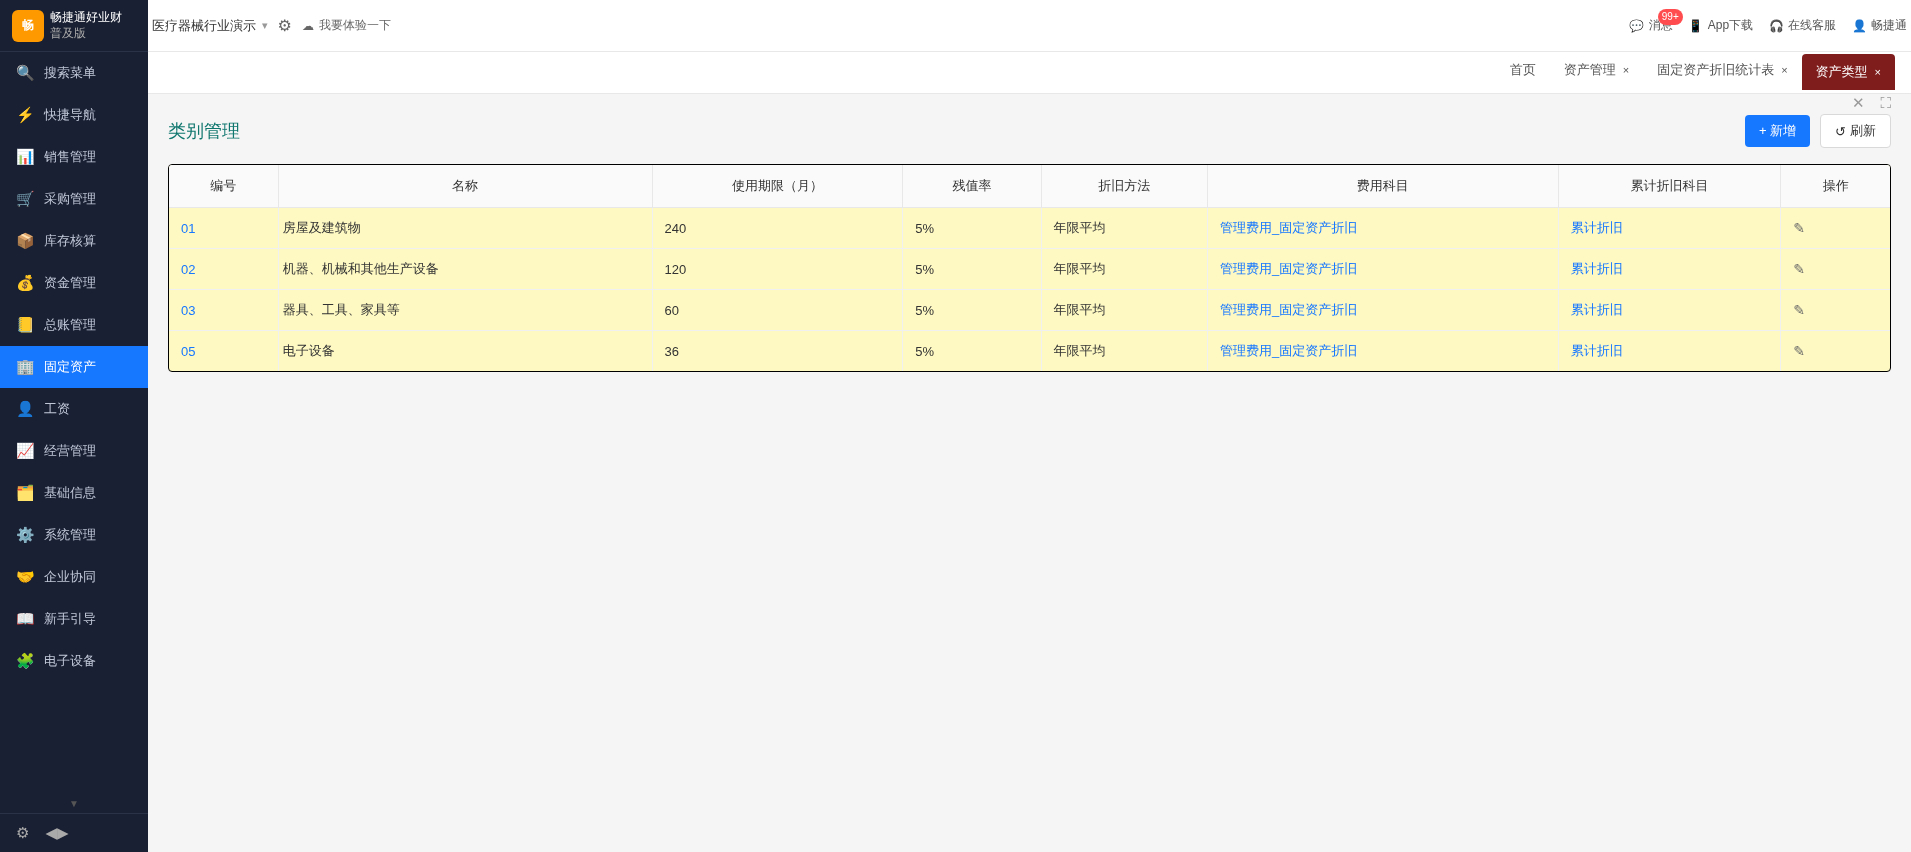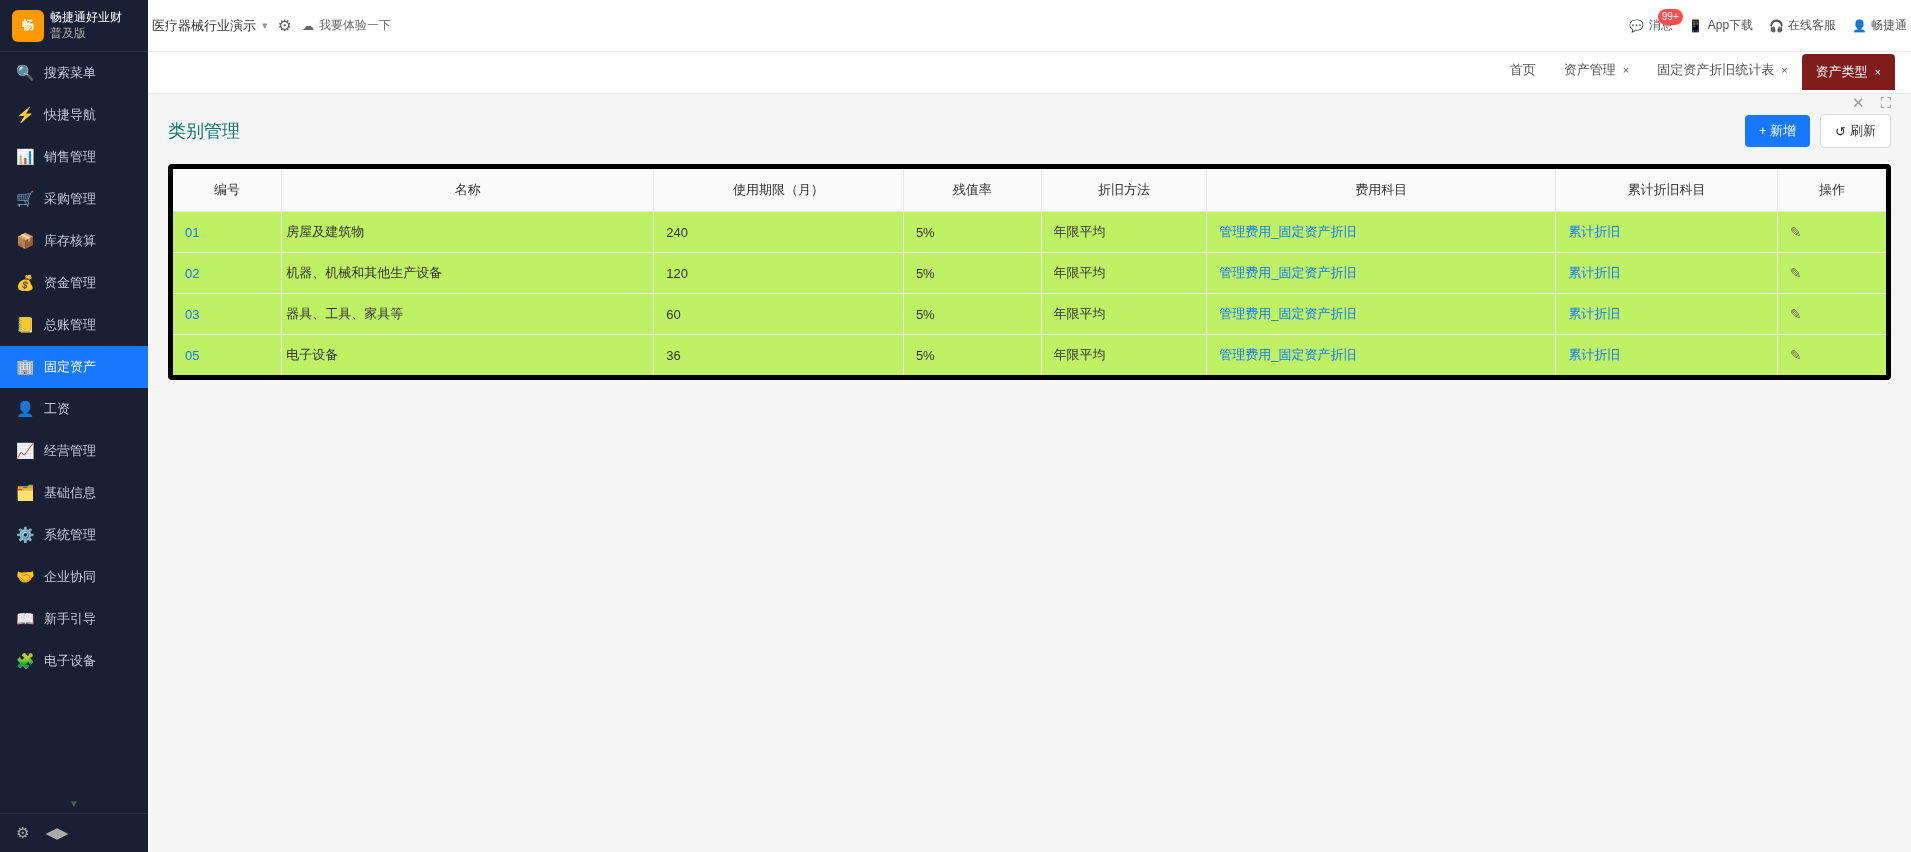--- a/index.html
+++ b/index.html
@@ -138,21 +138,21 @@
       color: #333;
       border: 1px solid #d9d9d9;
       border-radius: 4px;
       padding: 7px 14px;
       font-size: 13px;
       cursor: pointer;
       display: flex; align-items: center; gap: 4px;
     }
 
     
-    .table-wrapper { background: #bef264; border-radius: 4px; overflow: hidden; border: 5px solid #000000; }
+    .table-wrapper { background: #fef9c3; border-radius: 4px; overflow: hidden; border: 1px solid #000000; }
     table { width: 100%; border-collapse: collapse; }
     thead { background: #fafafa; }
     th {
       padding: 12px 12px;
       text-align: center;
       font-weight: 500;
       color: #333;
       border-bottom: 1px solid #e8e8e8;
       border-right: 1px solid #e8e8e8;
       font-size: 13px;

